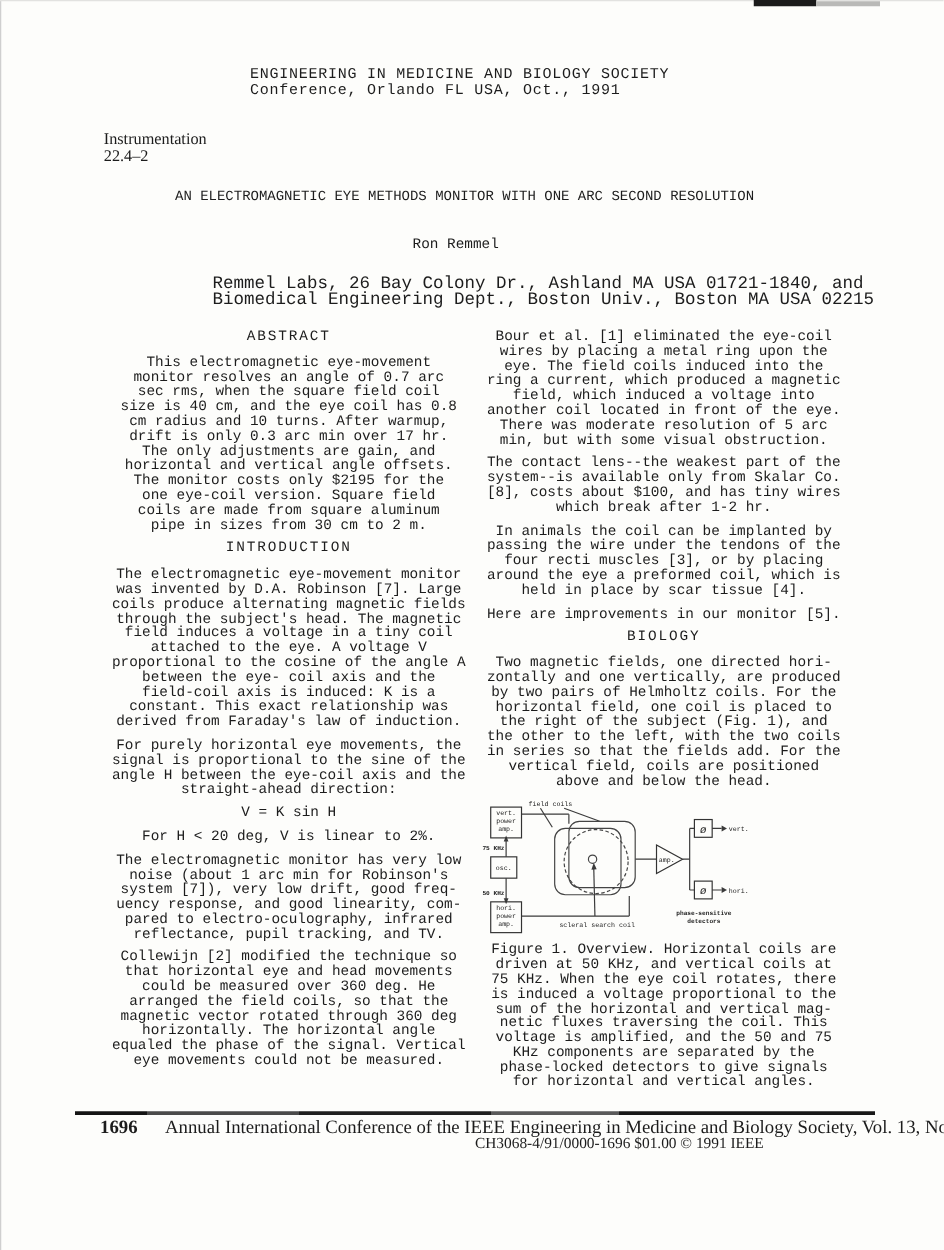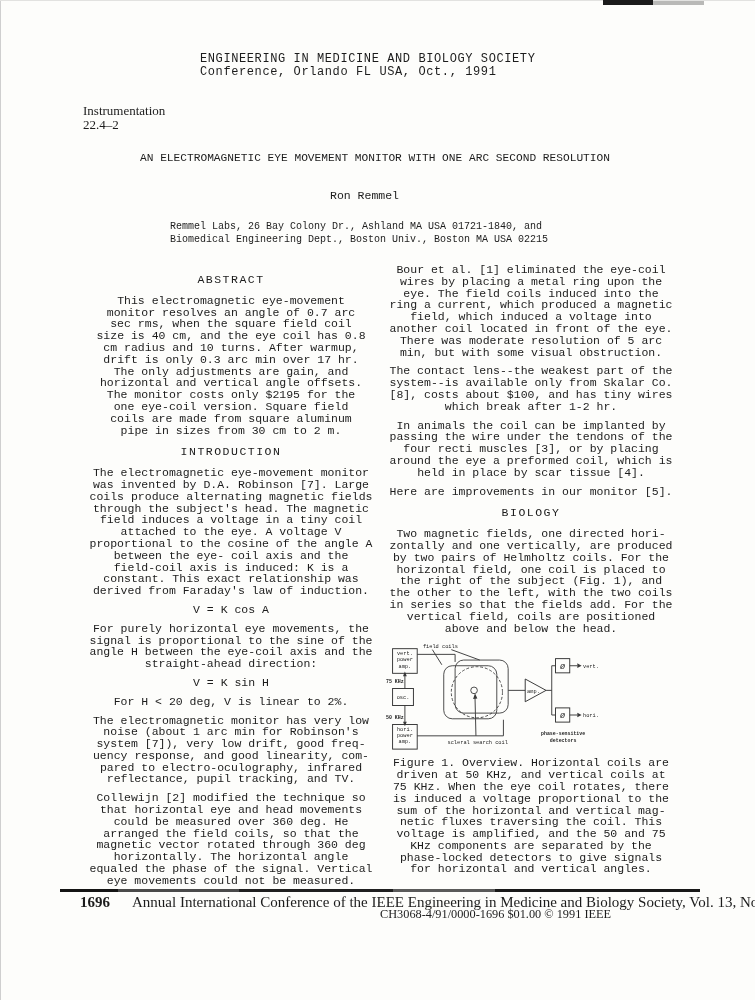--- a/index.html
+++ b/index.html
@@ -12,27 +12,27 @@
   
   .edge-left{left:0;top:0;width:1px;height:1000px;background:#cfcfcf;}
   .edge-top{left:0;top:0;width:755px;height:1px;background:#e2e2e0;}
   .topbar-black{left:603px;top:0;width:50px;height:5px;background:#1b1b1b;}
   .topbar-gray{left:653px;top:1px;width:51px;height:4px;background:#b9b9b7;}
   
   .society{left:200px;top:53px;font-size:12px;line-height:13px;letter-spacing:.6px;white-space:pre;}
   .session{left:83px;top:104px;font-family:"Liberation Serif", serif;font-size:13px;line-height:13.5px;}
   .title{left:140px;top:152px;font-size:11.2px;white-space:pre;}
   .author{left:330px;top:189px;font-size:11.5px;text-align:center;}
-  .affil{left:170px;top:221px;font-size:10px;line-height:12.8px;white-space:pre;font-family:Liberation Mono, monospace;}
+  .affil{left:170px;top:221px;font-size:14px;line-height:12.8px;white-space:pre;font-family:Liberation Mono, monospace;}
   
   .col{width:292px;font-size:11.5px;line-height:11.8px;}
   .col-left{left:85px;top:264px;}
   .col-right{left:385px;top:264px;}
   .para{white-space:pre-line;margin:0 0 7px 0;text-align:center;}
-  .col-heading{margin:10px 0 9px 0;text-align:center;letter-spacing:1.5px;font-size:11.5px;font-weight:normal;}
+  .col-heading{margin:0 0 9px 0;text-align:center;letter-spacing:1.5px;font-size:11.5px;font-weight:normal;}
   .equation{text-align:center;margin:0 0 7px 0;white-space:pre;}
   
   .fig-wrap{margin:0 0 4px 0;}
   .fig-wrap svg{display:block;}
   svg text{font-family:"Liberation Mono", monospace;fill:#222;}
   .fig-lbl{font-size:5.6px;}
   .fig-lbl-b{font-size:5.2px;font-weight:bold;}
   .phase-glyph{font-size:9px;font-style:italic;}
   
   .footer-rule{left:60px;top:889px;width:640px;height:2.5px;
@@ -51,21 +51,21 @@
 <div class="abs topbar-gray"></div>
 
 <div class="abs society"><span>ENGINEERING IN MEDICINE AND BIOLOGY SOCIETY</span>
 <span>Conference, Orlando FL USA, Oct., 1991</span></div>
 
 <div class="abs session">
   <div>Instrumentation</div>
   <div>22.4–2</div>
 </div>
 
-<div class="abs title">AN ELECTROMAGNETIC EYE MOVEMENT MONITOR WITH ONE ARC SECOND RESOLUTION</div>
+<div class="abs title">AN ELECTROMAGNETIC EYE METHODS MONITOR WITH ONE ARC SECOND RESOLUTION</div>
 <div class="abs author">Ron Remmel</div>
 <div class="abs affil"><span>Remmel Labs, 26 Bay Colony Dr., Ashland MA USA 01721-1840, and</span>
 <span>Biomedical Engineering Dept., Boston Univ., Boston MA USA 02215</span></div>
 
 <div class="abs col col-left">
   <h3 class="col-heading">ABSTRACT</h3>
   <p class="para">This electromagnetic eye-movement
 monitor resolves an angle of 0.7 arc
 sec rms, when the square field coil
 size is 40 cm, and the eye coil has 0.8
@@ -82,21 +82,20 @@
 was invented by D.A. Robinson [7]. Large
 coils produce alternating magnetic fields
 through the subject's head. The magnetic
 field induces a voltage in a tiny coil
 attached to the eye. A voltage V
 proportional to the cosine of the angle A
 between the eye- coil axis and the
 field-coil axis is induced: K is a
 constant. This exact relationship was
 derived from Faraday's law of induction.</p>
-  <div class="equation">V = K cos A</div>
   <p class="para">For purely horizontal eye movements, the
 signal is proportional to the sine of the
 angle H between the eye-coil axis and the
 straight-ahead direction:</p>
   <div class="equation">V = K sin H</div>
   <p class="para">For H &lt; 20 deg, V is linear to 2%.</p>
   <p class="para">The electromagnetic monitor has very low
 noise (about 1 arc min for Robinson's
 system [7]), very low drift, good freq-
 uency response, and good linearity, com-

